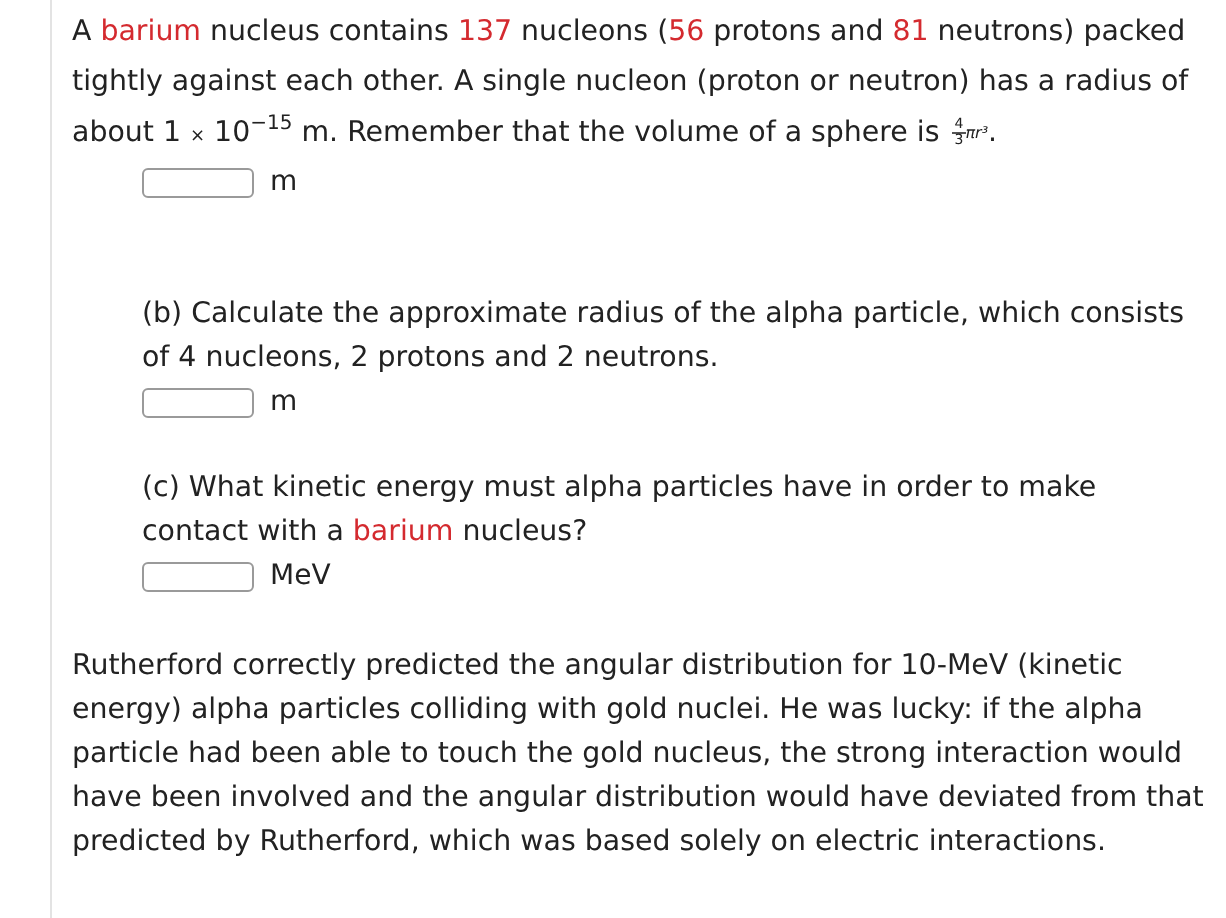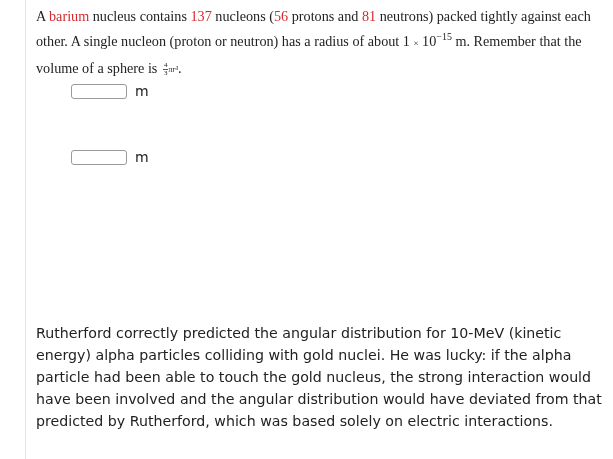--- a/index.html
+++ b/index.html
@@ -23,21 +23,20 @@
       width: 588px;
       height: 459px;
       border-left: 1px solid #e3e3e3;
     }
     .intro {
       position: absolute;
       left: 36px;
       top: 4px;
       width: 572px;
       line-height: 25px;
-      font-family: Liberation Serif, serif;
     }
     .hl { color: #d42a2f; }
     sup.exp {
       font-size: 10px;
       vertical-align: 6px;
       line-height: 0;
     }
     .times { font-size: 9px; }
     .frac {
       display: inline-block;
@@ -89,22 +88,28 @@
 <p class="intro" style="margin:0"><span>A </span><span class="hl">barium</span><span> nucleus contains </span><span class="hl">137</span><span> nucleons (</span><span class="hl">56</span><span> protons and </span><span class="hl">81</span><span> neutrons) packed tightly against each other. A single nucleon (proton or neutron) has a radius of about 1 </span><span class="times">×</span><span> 10</span><sup class="exp">−15</sup><span> m. Remember that the volume of a sphere is </span><span class="frac"><span class="num">4</span><span>3</span></span><span class="pir">πr³</span><span>.</span></p>
 
 <div class="part" style="top:80px">
   <div class="answer-row">
     <input class="answer-input" type="text" value="" style="">
     <span class="unit">m</span>
   </div>
 </div>
 
 <div class="part" style="top:146px">
+  <div>(b) Calculate the approximate radius of the alpha particle, which consists of 4 nucleons, 2 protons and 2 neutrons.</div>
   <div class="answer-row">
     <input class="answer-input" type="text" value="" style="">
     <span class="unit">m</span>
   </div>
 </div>
 
 <div class="part" style="top:233px">
+  <div><span>(c) What kinetic energy must alpha particles have in order to make contact with a </span><span class="hl">barium</span><span> nucleus?</span></div>
+  <div class="answer-row">
+    <input class="answer-input" type="text" value="" style="">
+    <span class="unit">MeV</span>
+  </div>
 </div>
 
 <p class="closing" style="margin:0">Rutherford correctly predicted the angular distribution for 10-MeV (kinetic energy) alpha particles colliding with gold nuclei. He was lucky: if the alpha particle had been able to touch the gold nucleus, the strong interaction would have been involved and the angular distribution would have deviated from that predicted by Rutherford, which was based solely on electric interactions.</p>
 
 </body></html>

